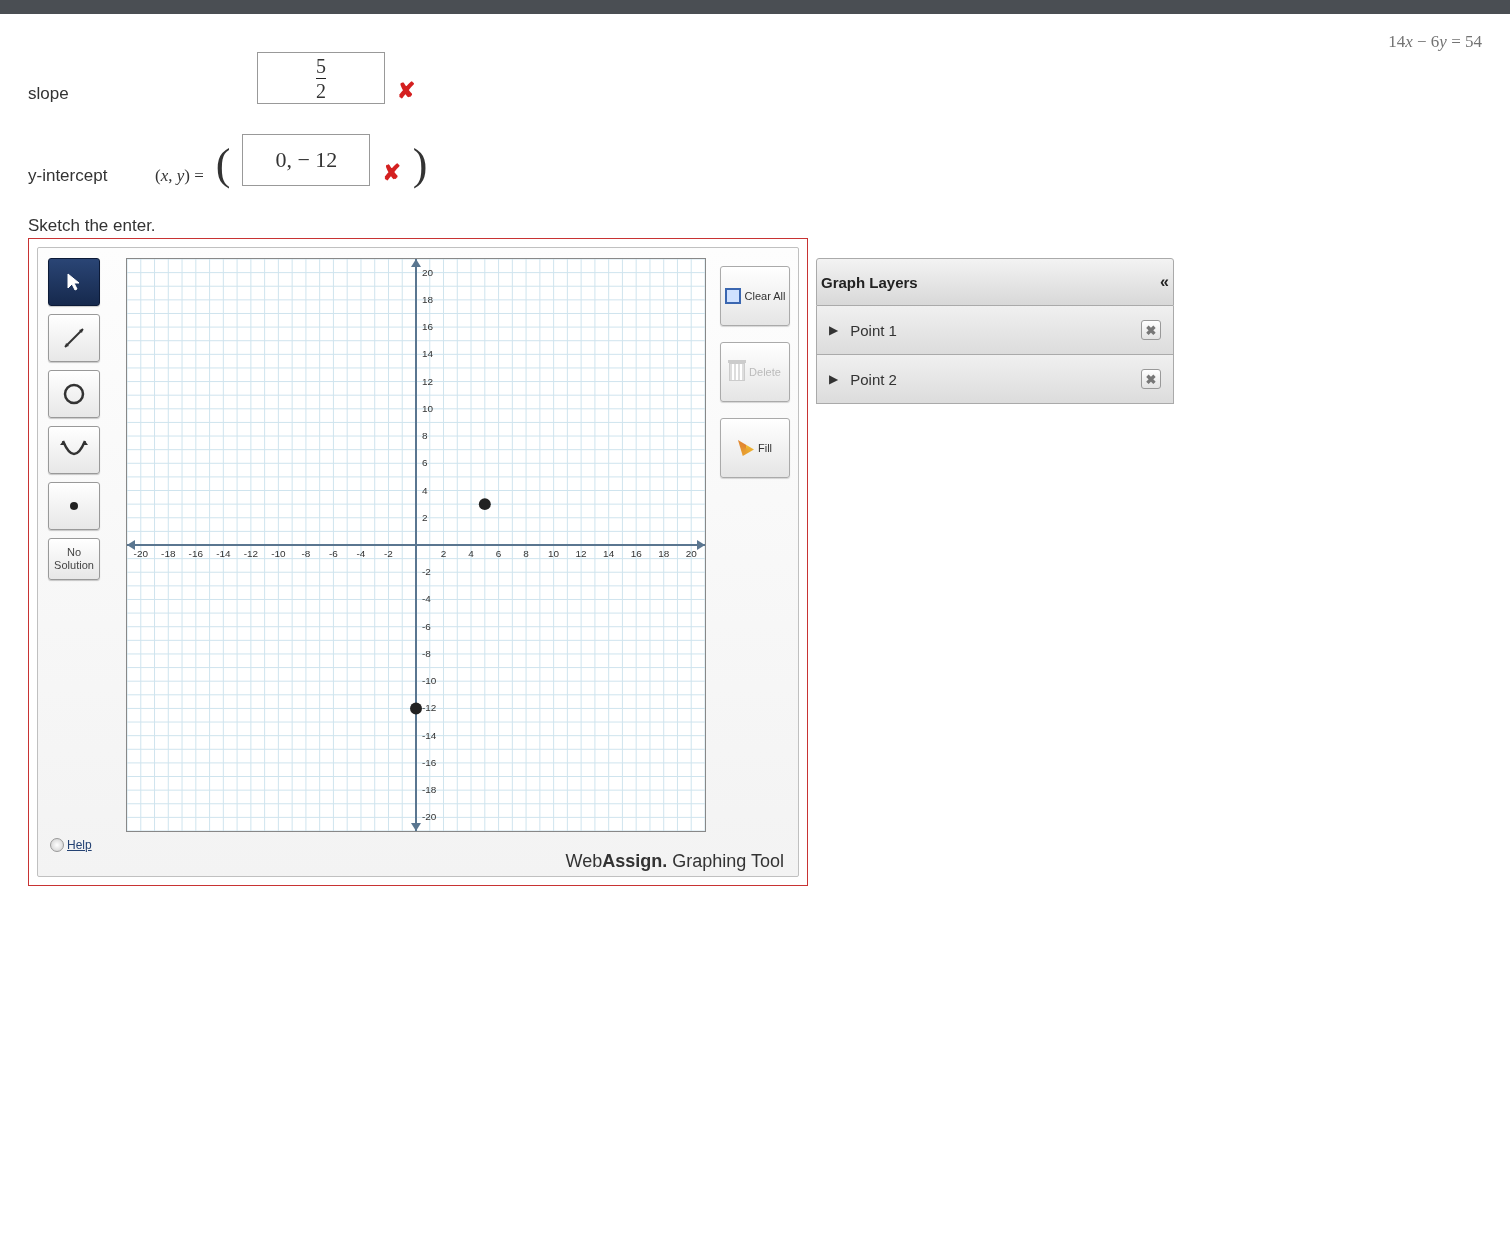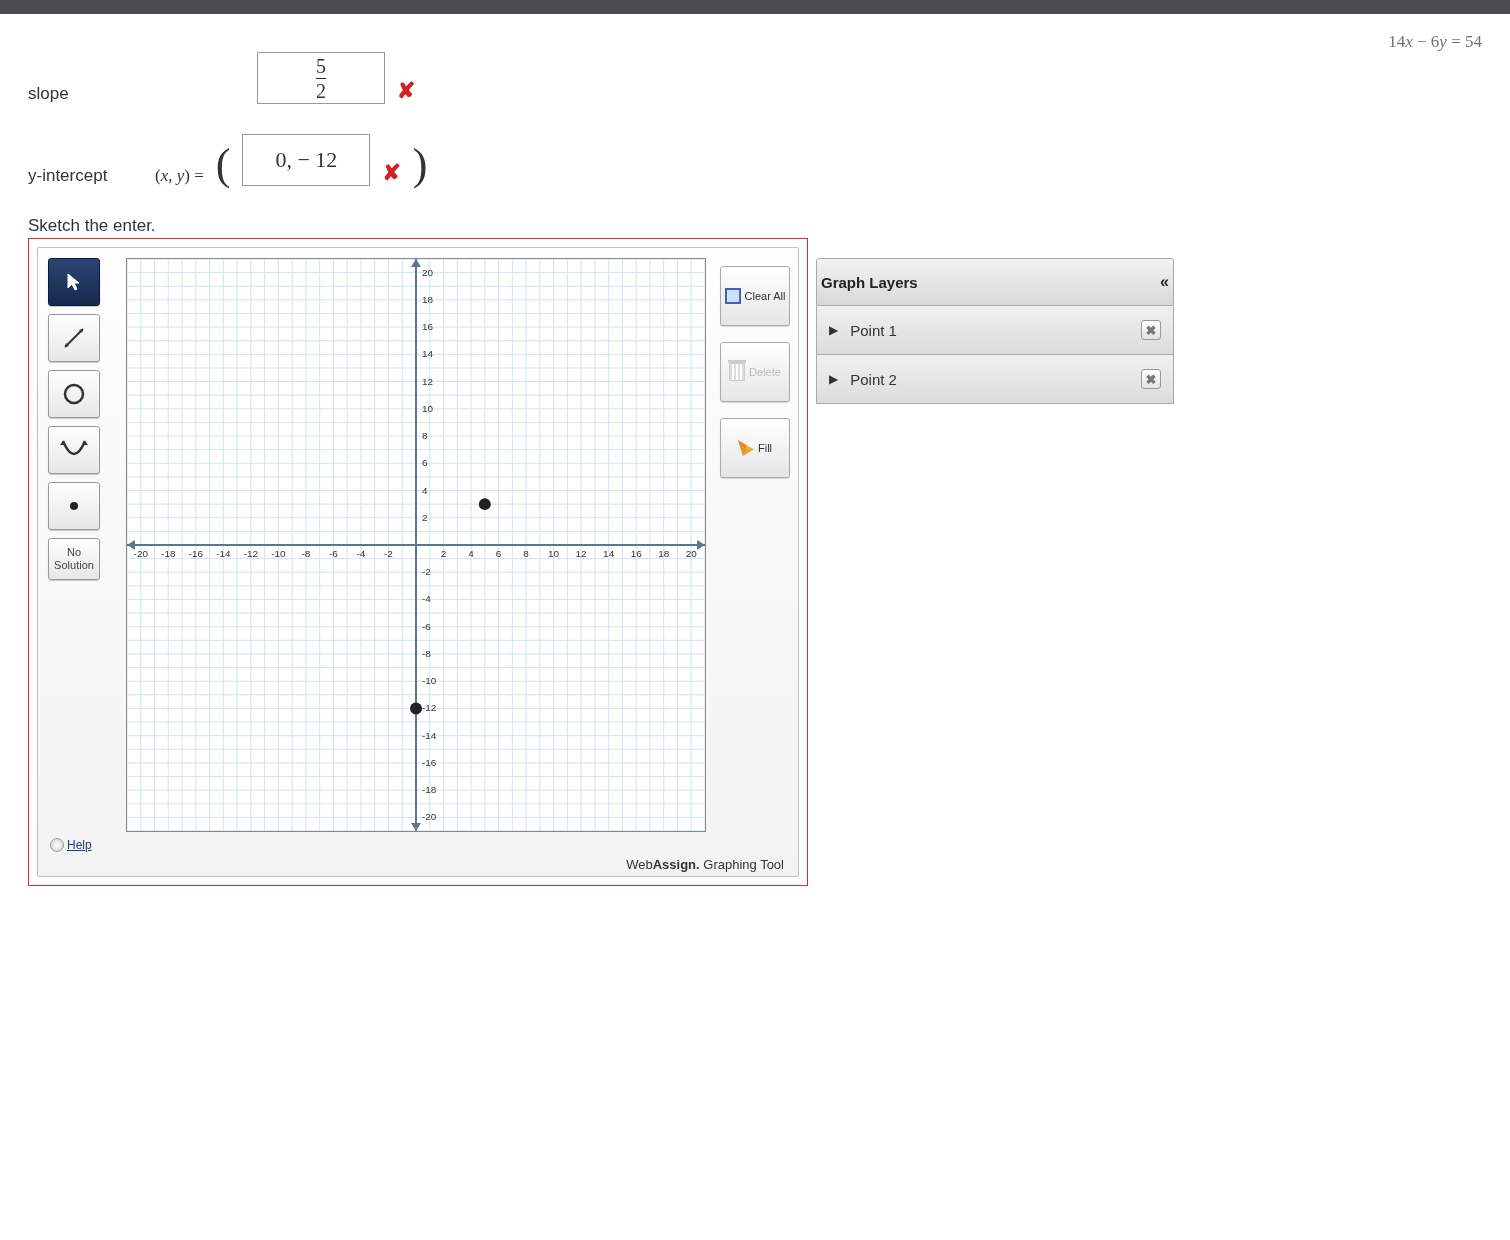--- a/index.html
+++ b/index.html
@@ -200,21 +200,21 @@
   .side-btn .trash-icon {
     width: 16px; height: 18px; border: 1px solid #ccc; background: repeating-linear-gradient(90deg,#ddd,#ddd 2px,#fff 2px,#fff 4px);
     position: relative;
   }
   .side-btn .trash-icon::before{content:"";position:absolute;top:-4px;left:-2px;right:-2px;height:3px;background:#ccc;}
   .side-btn .fill-icon { width:16px;height:16px;background:conic-gradient(#f0c030,#e08030);clip-path:polygon(0% 0%,100% 60%,30% 100%);}
   .footer-label {
     position: absolute;
     right: 14px;
     bottom: 4px;
-    font-size: 13px;
+    font-size: 18px;
     color: #333;
   }
   .footer-label b { font-weight: bold; }
   .layers-panel {
     margin-left: 8px;
     margin-top: 20px;
     width: 358px;
   }
   .layers-header {
     background: linear-gradient(#f3f3f3,#d8d8d8);

